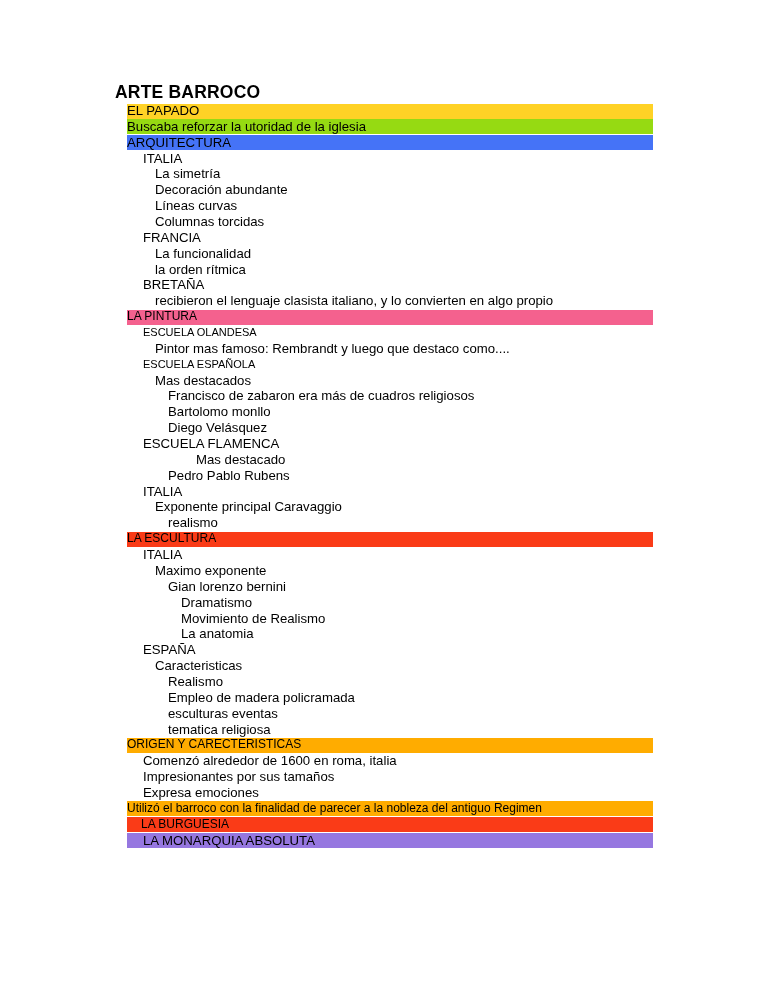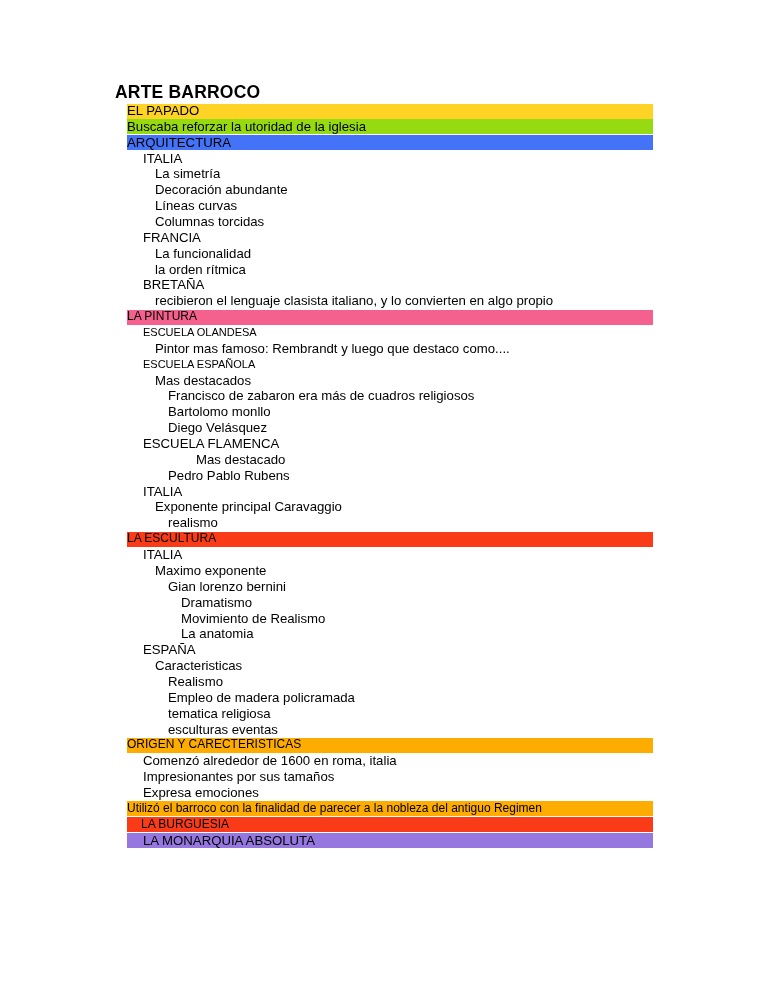--- a/index.html
+++ b/index.html
@@ -172,24 +172,24 @@
       <div class="line">
         <span class="txt md" style="left: 155px; color: rgb(0, 0, 0);">Caracteristicas</span>
       </div>
       <div class="line">
         <span class="txt md" style="left: 168px; color: rgb(0, 0, 0);">Realismo</span>
       </div>
       <div class="line">
         <span class="txt md" style="left: 168px; color: rgb(0, 0, 0);">Empleo de madera policramada</span>
       </div>
       <div class="line">
+        <span class="txt md" style="left: 168px; color: rgb(0, 0, 0);">esculturas eventas</span>
+      </div>
+      <div class="line">
         <span class="txt md" style="left: 168px; color: rgb(0, 0, 0);">tematica religiosa</span>
-      </div>
-      <div class="line">
-        <span class="txt md" style="left: 168px; color: rgb(0, 0, 0);">esculturas eventas</span>
       </div>
       <div class="line">
         <div class="bar" style="background: rgb(255, 172, 0);"></div>
         <span class="txt smd" style="left: 127px; color: rgb(0, 0, 0);">ORIGEN Y CARECTERISTICAS</span>
       </div>
       <div class="line">
         <span class="txt md" style="left: 143px; color: rgb(0, 0, 0);">Comenzó alrededor de 1600 en roma, italia</span>
       </div>
       <div class="line">
         <span class="txt md" style="left: 143px; color: rgb(0, 0, 0);">Impresionantes por sus tamaños</span>

